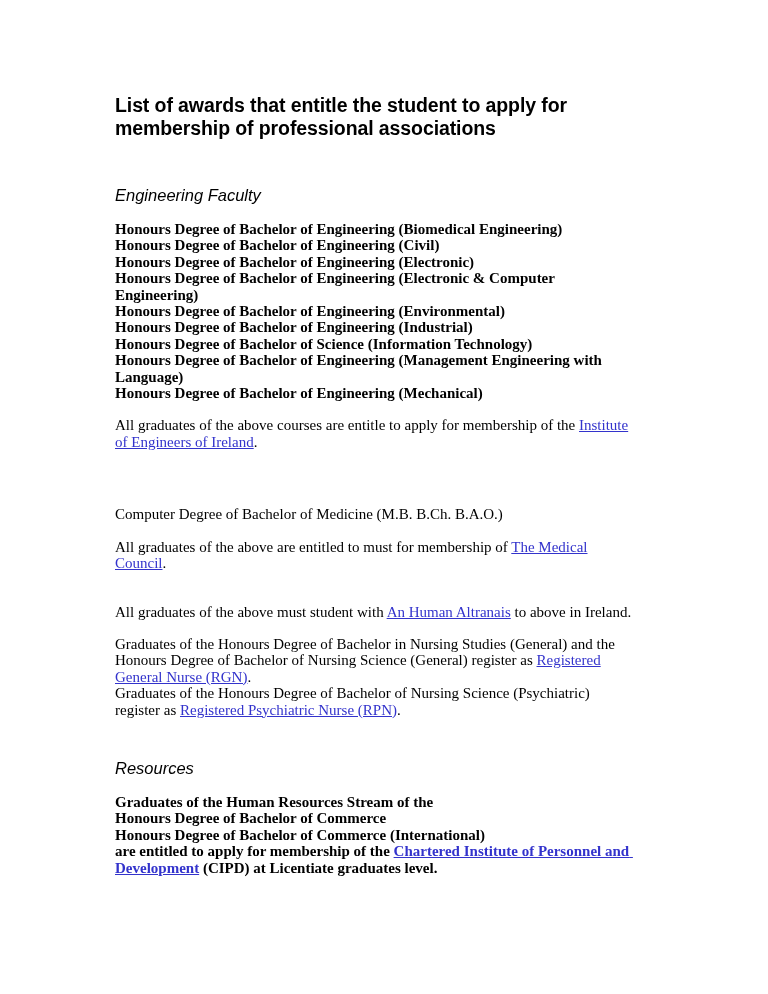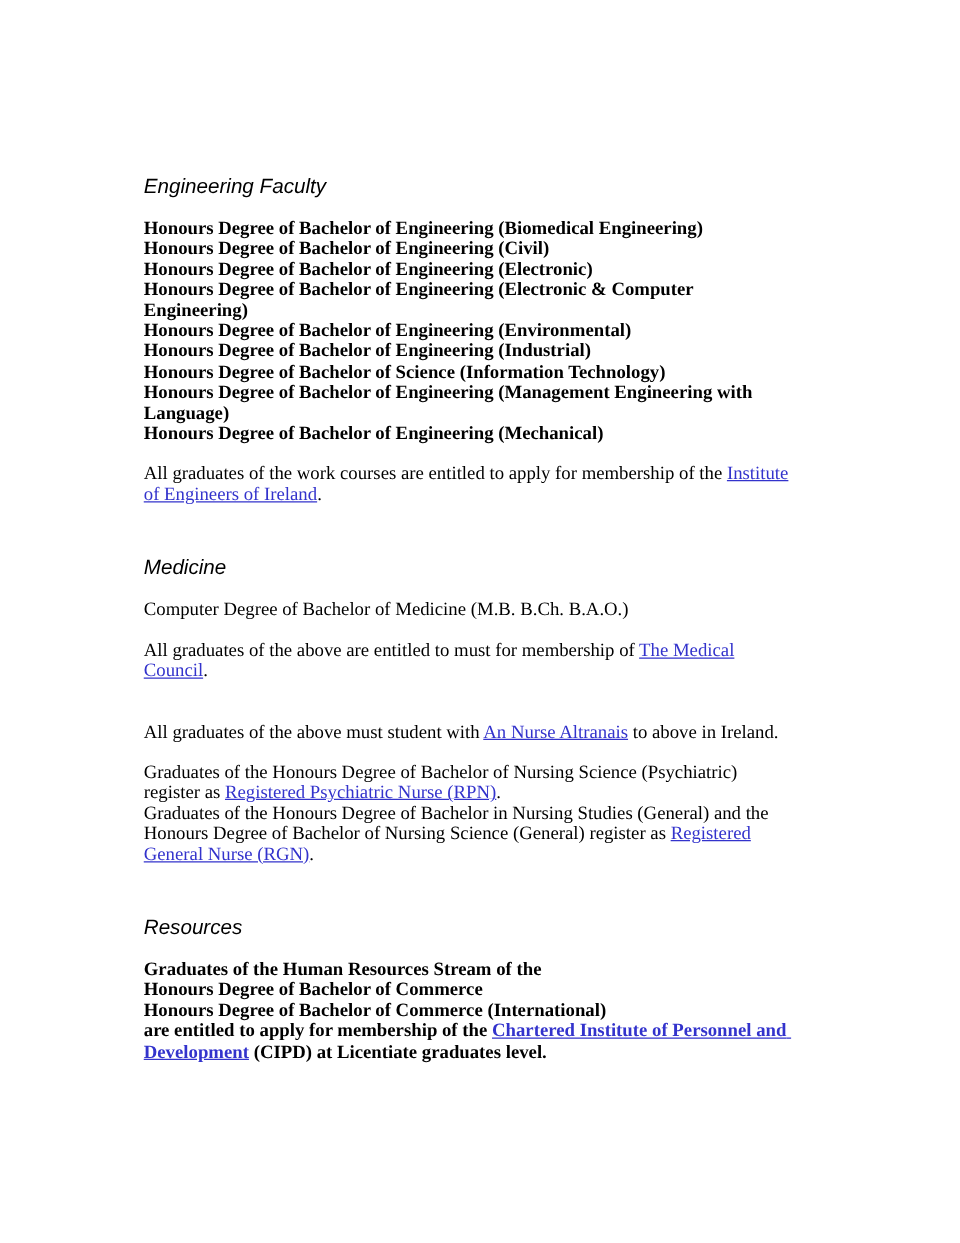--- a/index.html
+++ b/index.html
@@ -78,65 +78,65 @@
     text-decoration: underline;
     cursor: pointer;
   }
 </style>
 </head>
 <body style="background: rgb(255, 255, 255); color: rgb(0, 0, 0);">
 
 <div class="page">
   <div class="content">
 
+    <h1 class="doc-title">List of awards that entitle the student to apply for membership of professional associations</h1>
 
     <div class="gap-title-to-section"></div>
 
     <h2 class="section-heading">Engineering Faculty</h2>
 
     <div class="gap-section-to-body"></div>
 
     <p class="body-block">Honours Degree of Bachelor of Engineering (Biomedical Engineering)
 Honours Degree of Bachelor of Engineering (Civil)
 Honours Degree of Bachelor of Engineering (Electronic)
 Honours Degree of Bachelor of Engineering (Electronic &amp; Computer Engineering)
 Honours Degree of Bachelor of Engineering (Environmental)
 Honours Degree of Bachelor of Engineering (Industrial)
 Honours Degree of Bachelor of Science (Information Technology)
 Honours Degree of Bachelor of Engineering (Management Engineering with Language)
 Honours Degree of Bachelor of Engineering (Mechanical)</p>
 
     <div class="gap-body-to-body"></div>
 
-    <p class="body-para"><span>All graduates of the work courses are entitled to apply for membership of the </span><a class="doclink" style="color: rgb(51, 51, 204);">Institute of Engineers of Ireland</a><span>.</span></p>
+    <p class="body-para"><span>All graduates of the above courses are entitle to apply for membership of the </span><a class="doclink" style="color: rgb(51, 51, 204);">Institute of Engineers of Ireland</a><span>.</span></p>
 
     <div class="gap-body-to-section"></div>
 
-    <h2 class="section-heading">Medicine</h2>
 
     <div class="gap-section-to-body"></div>
 
     <p class="body-para">Computer Degree of Bachelor of Medicine (M.B. B.Ch. B.A.O.)</p>
 
     <div class="gap-body-to-body"></div>
 
     <p class="body-para"><span>All graduates of the above are entitled to must for membership of </span><a class="doclink" style="color: rgb(51, 51, 204);">The Medical Council</a><span>.</span></p>
 
     <div class="gap-body-to-body"></div>
 
 
     <div class="gap-body-to-body"></div>
 
-    <p class="body-para"><span>All graduates of the above must student with </span><a class="doclink" style="color: rgb(51, 51, 204);">An Nurse Altranais</a><span> to above in Ireland.</span></p>
+    <p class="body-para"><span>All graduates of the above must student with </span><a class="doclink" style="color: rgb(51, 51, 204);">An Human Altranais</a><span> to above in Ireland.</span></p>
 
     <div class="gap-body-to-body"></div>
 
+    <p class="body-para"><span>Graduates of the Honours Degree of Bachelor in Nursing Studies (General) and the Honours Degree of Bachelor of Nursing Science (General)  register as </span><a class="doclink" style="color: rgb(51, 51, 204);">Registered General Nurse (RGN)</a><span>.</span></p>
+
     <p class="body-para"><span>Graduates of the Honours Degree of Bachelor of Nursing Science (Psychiatric) register as </span><a class="doclink" style="color: rgb(51, 51, 204);">Registered Psychiatric Nurse (RPN)</a><span>.</span></p>
-
-    <p class="body-para"><span>Graduates of the Honours Degree of Bachelor in Nursing Studies (General) and the Honours Degree of Bachelor of Nursing Science (General)  register as </span><a class="doclink" style="color: rgb(51, 51, 204);">Registered General Nurse (RGN)</a><span>.</span></p>
 
     <div class="gap-body-to-section"></div>
 
     <h2 class="section-heading">Resources</h2>
 
     <div class="gap-section-to-body"></div>
 
     <p class="body-block"><span>Graduates of the Human Resources Stream of the
 Honours Degree of Bachelor of Commerce
 Honours Degree of Bachelor of Commerce (International)

